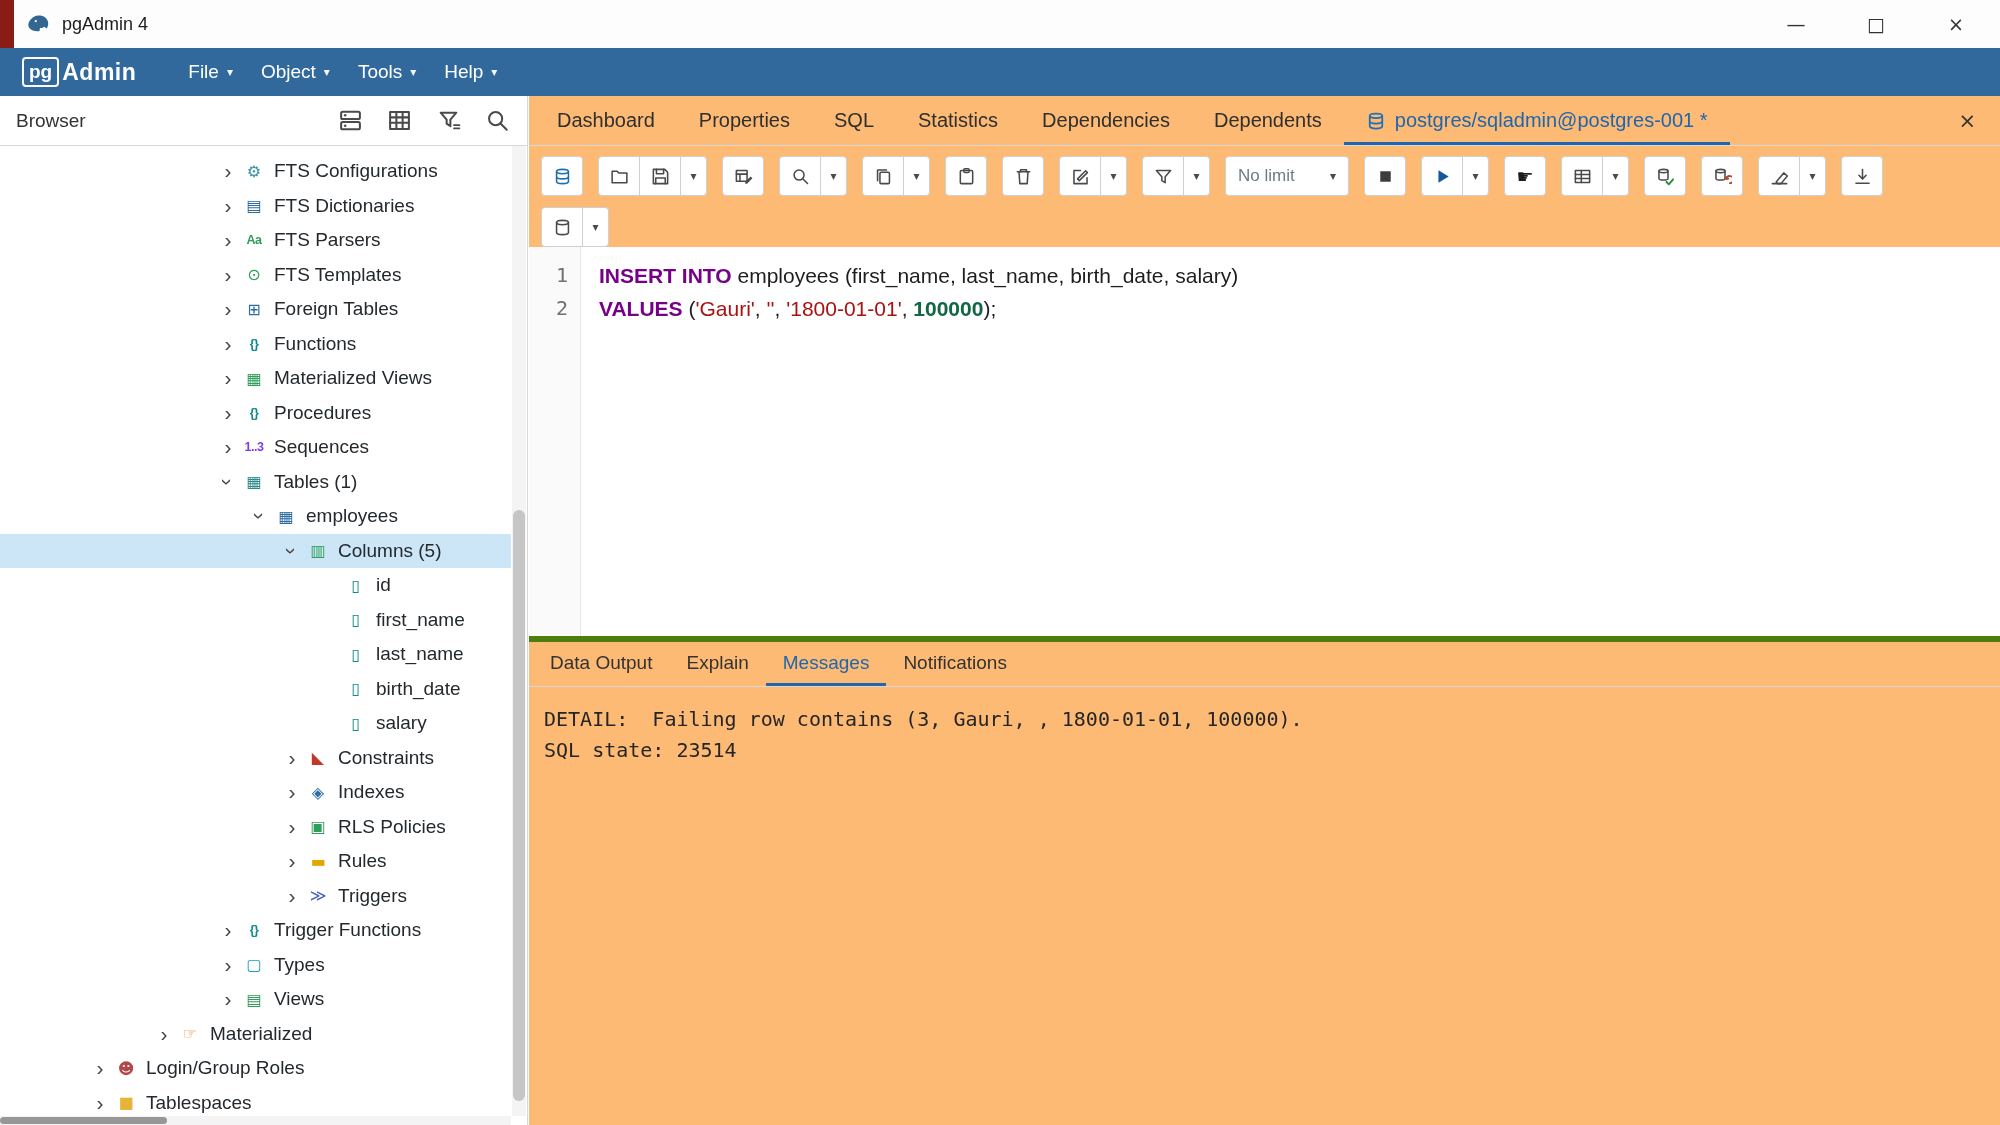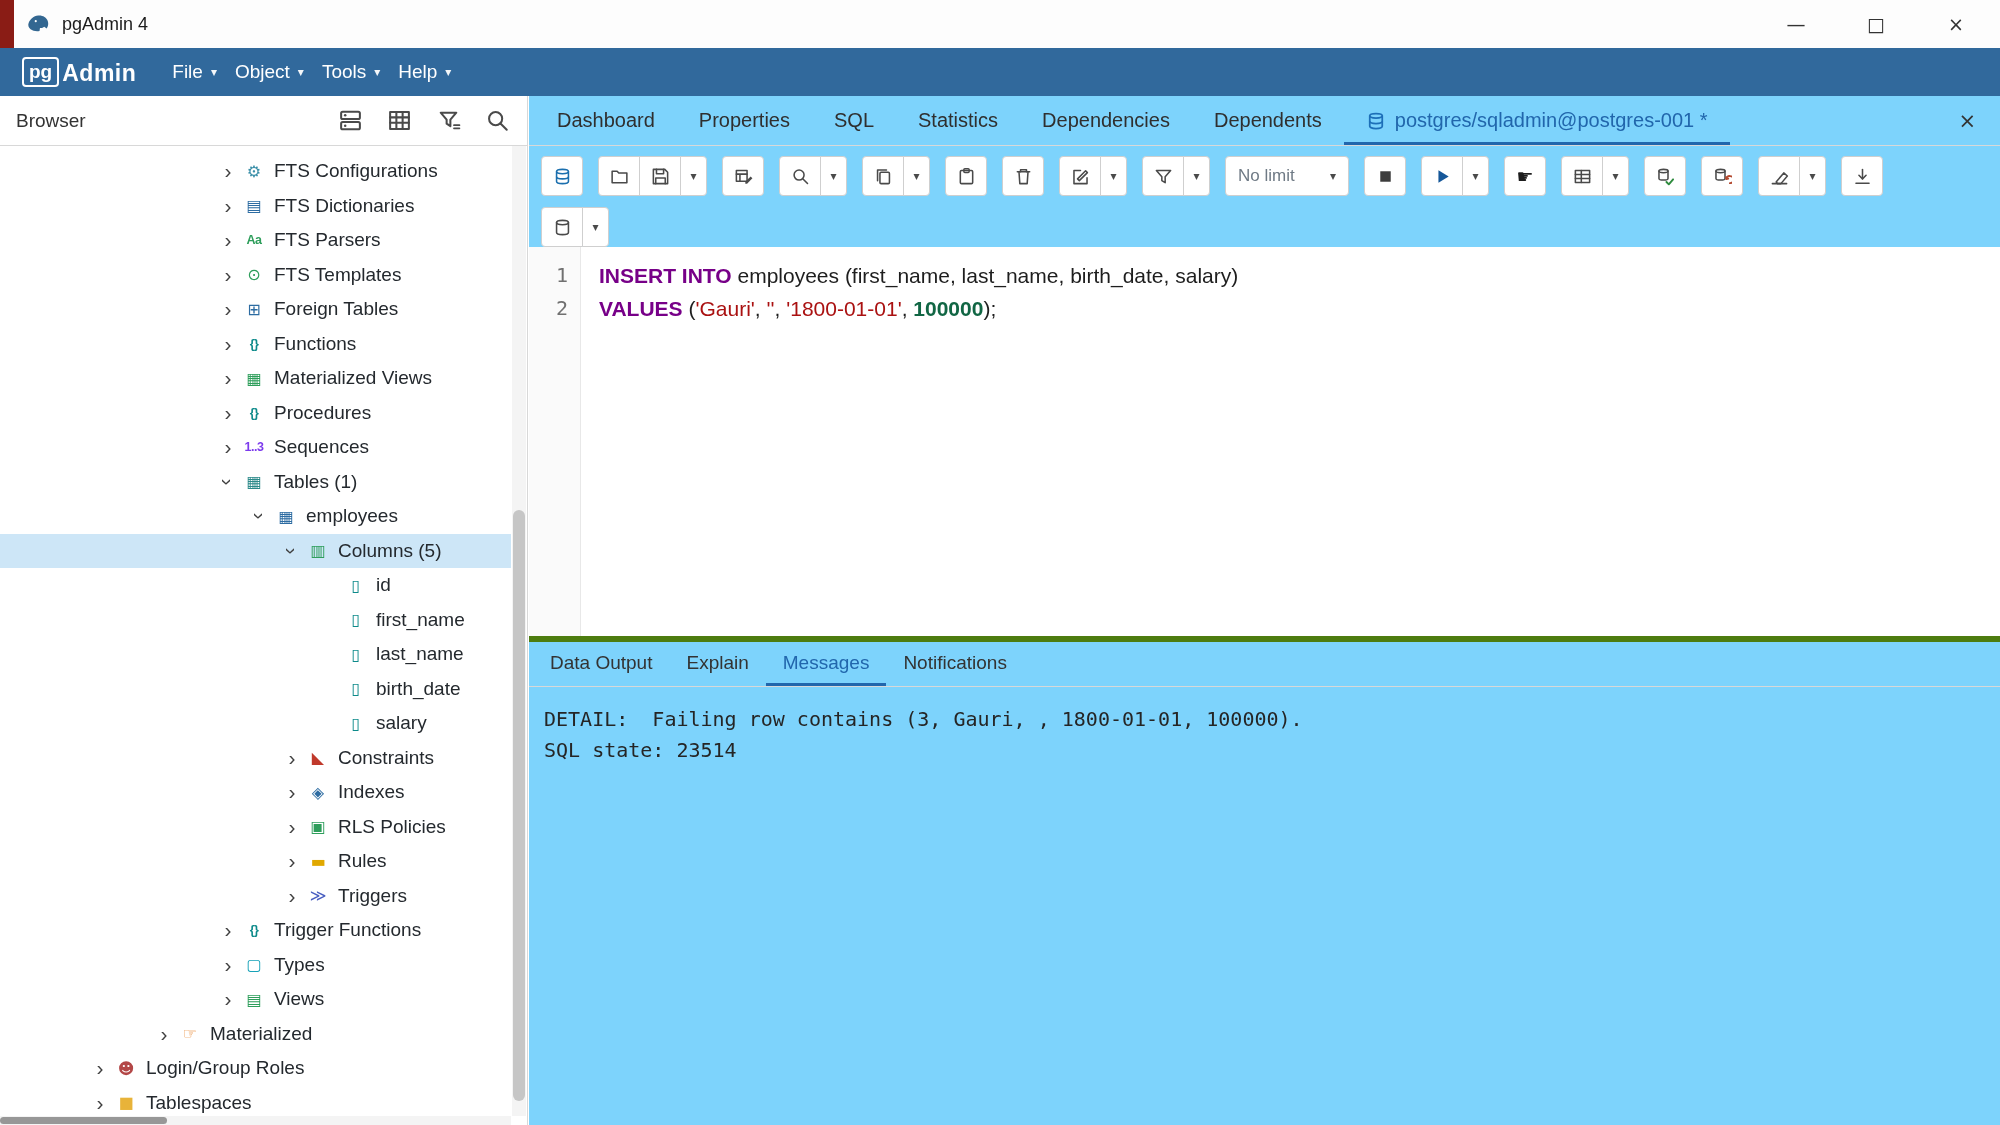--- a/index.html
+++ b/index.html
@@ -11,24 +11,24 @@
   .titlebar{position:absolute;top:0;left:0;width:100%;height:48px;background:#fdfdfd;display:flex;align-items:center}
   .red-strip{position:absolute;left:0;top:0;width:14px;height:48px;background:#8a1c15}
   .app-icon{margin-left:26px;width:26px;height:26px;display:inline-flex}
   .app-icon svg{width:26px;height:26px}
   .title-text{margin-left:10px;font-size:18px;color:#1b1b1b}
   .win-controls{margin-left:auto;display:flex;align-items:center;gap:56px;margin-right:32px;color:#333;font-size:19px;font-family:"DejaVu Sans",sans-serif}
   .win-btn{width:24px;text-align:center;cursor:default}
 
   
   .navbar{position:absolute;top:48px;left:0;width:100%;height:48px;background:#31699c;display:flex;align-items:center;color:#fff}
-  .logo{display:flex;align-items:flex-end;margin-left:22px;margin-right:36px}
+  .logo{display:flex;align-items:center;margin-left:22px;margin-right:52px}
   .logo-pg{border:2.5px solid #fff;border-radius:4px;padding:0 5px;font-weight:bold;font-size:19px;line-height:26px}
   .logo-admin{font-weight:bold;font-size:23px;letter-spacing:.5px;margin-left:3px}
-  .menus{display:flex;gap:18px}
+  .menus{display:flex;gap:28px}
   .menu{display:flex;align-items:center;gap:8px;font-size:19px;cursor:default}
   .caret-glyph{font-size:12px;color:inherit;font-family:"DejaVu Sans",sans-serif}
   .menu .caret-glyph{opacity:.95}
 
   
   .sidebar{position:absolute;top:96px;left:0;width:528px;bottom:0;border-right:1px solid #d8d8d8;background:#fff}
   .sidebar-header{height:50px;border-bottom:1px solid #d8d8d8;display:flex;align-items:center;padding:0 16px}
   .browser-title{font-size:19px;color:#333}
   .header-icons{margin-left:auto;display:flex;gap:22px;align-items:center}
   .hbtn{width:27px;height:27px;background:none;border:none;padding:1px;cursor:default}
@@ -39,21 +39,21 @@
   .chev{width:26px;font-size:21px;color:#3f3f3f;display:inline-flex;justify-content:center;align-items:center;flex:none}
   .chev.down{transform:rotate(90deg)}
   .ticon{width:26px;margin-right:7px;text-align:center;font-size:16px;flex:none;font-family:"DejaVu Sans",sans-serif}
   .ticon.ttext{font-size:12.5px;font-weight:bold;letter-spacing:-.5px;font-family:"Liberation Sans",sans-serif}
   .vscroll{position:absolute;top:50px;right:1px;width:14px;bottom:9px;background:#f4f4f4}
   .vthumb{position:absolute;left:1px;right:1px;top:37.5%;height:61%;background:#c6c6c6;border-radius:7px}
   .hscroll{position:absolute;left:0;bottom:0;height:9px;right:16px;background:#f4f4f4}
   .hthumb{position:absolute;left:0;top:1px;bottom:1px;width:167px;background:#979797;border-radius:4px}
 
   
-  .main{position:absolute;top:96px;left:529px;right:0;bottom:0;background:#7dd3fc}
+  .main{position:absolute;top:96px;left:529px;right:0;bottom:0;background:#fdba74}
   .main-tabs{height:50px;border-bottom:1px solid #d8d8d8;display:flex;align-items:stretch;padding-left:6px}
   .tabs-flex{display:flex}
   .mtab{display:flex;align-items:center;padding:0 22px;font-size:20px;color:#2f2f2f;cursor:default}
   .mtab.active{color:#2166ac;box-shadow:inset 0 -3px 0 #2166ac}
   .mtab .icn{width:20px;height:20px;margin-right:9px;display:inline-flex}
   .mtab .icn svg{width:20px;height:20px}
   .panel-close{margin-left:auto;align-self:center;margin-right:24px;font-size:21px;color:#333;cursor:default;font-family:"DejaVu Sans",sans-serif}
 
   
   .toolbar{display:flex;align-items:center;gap:15px;padding:10px 0 4px 12px;flex-wrap:nowrap}

